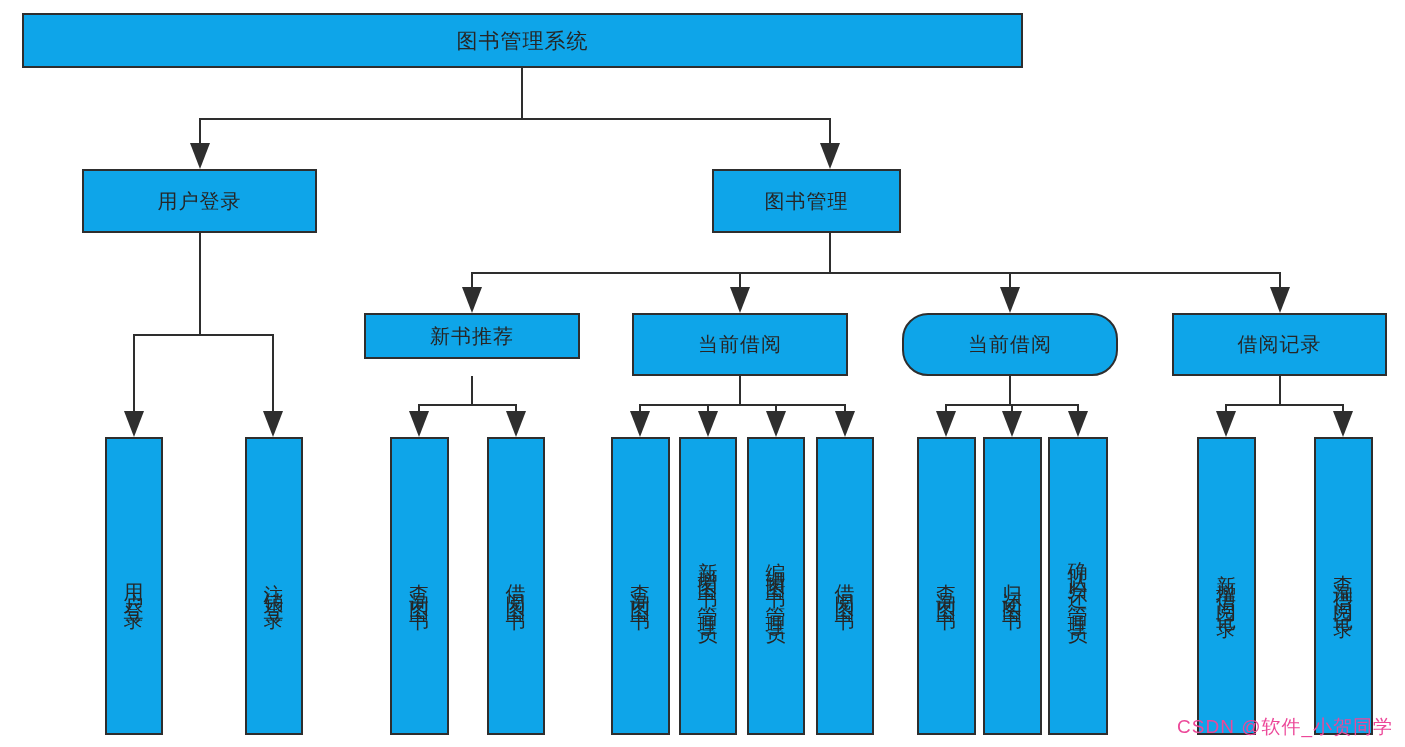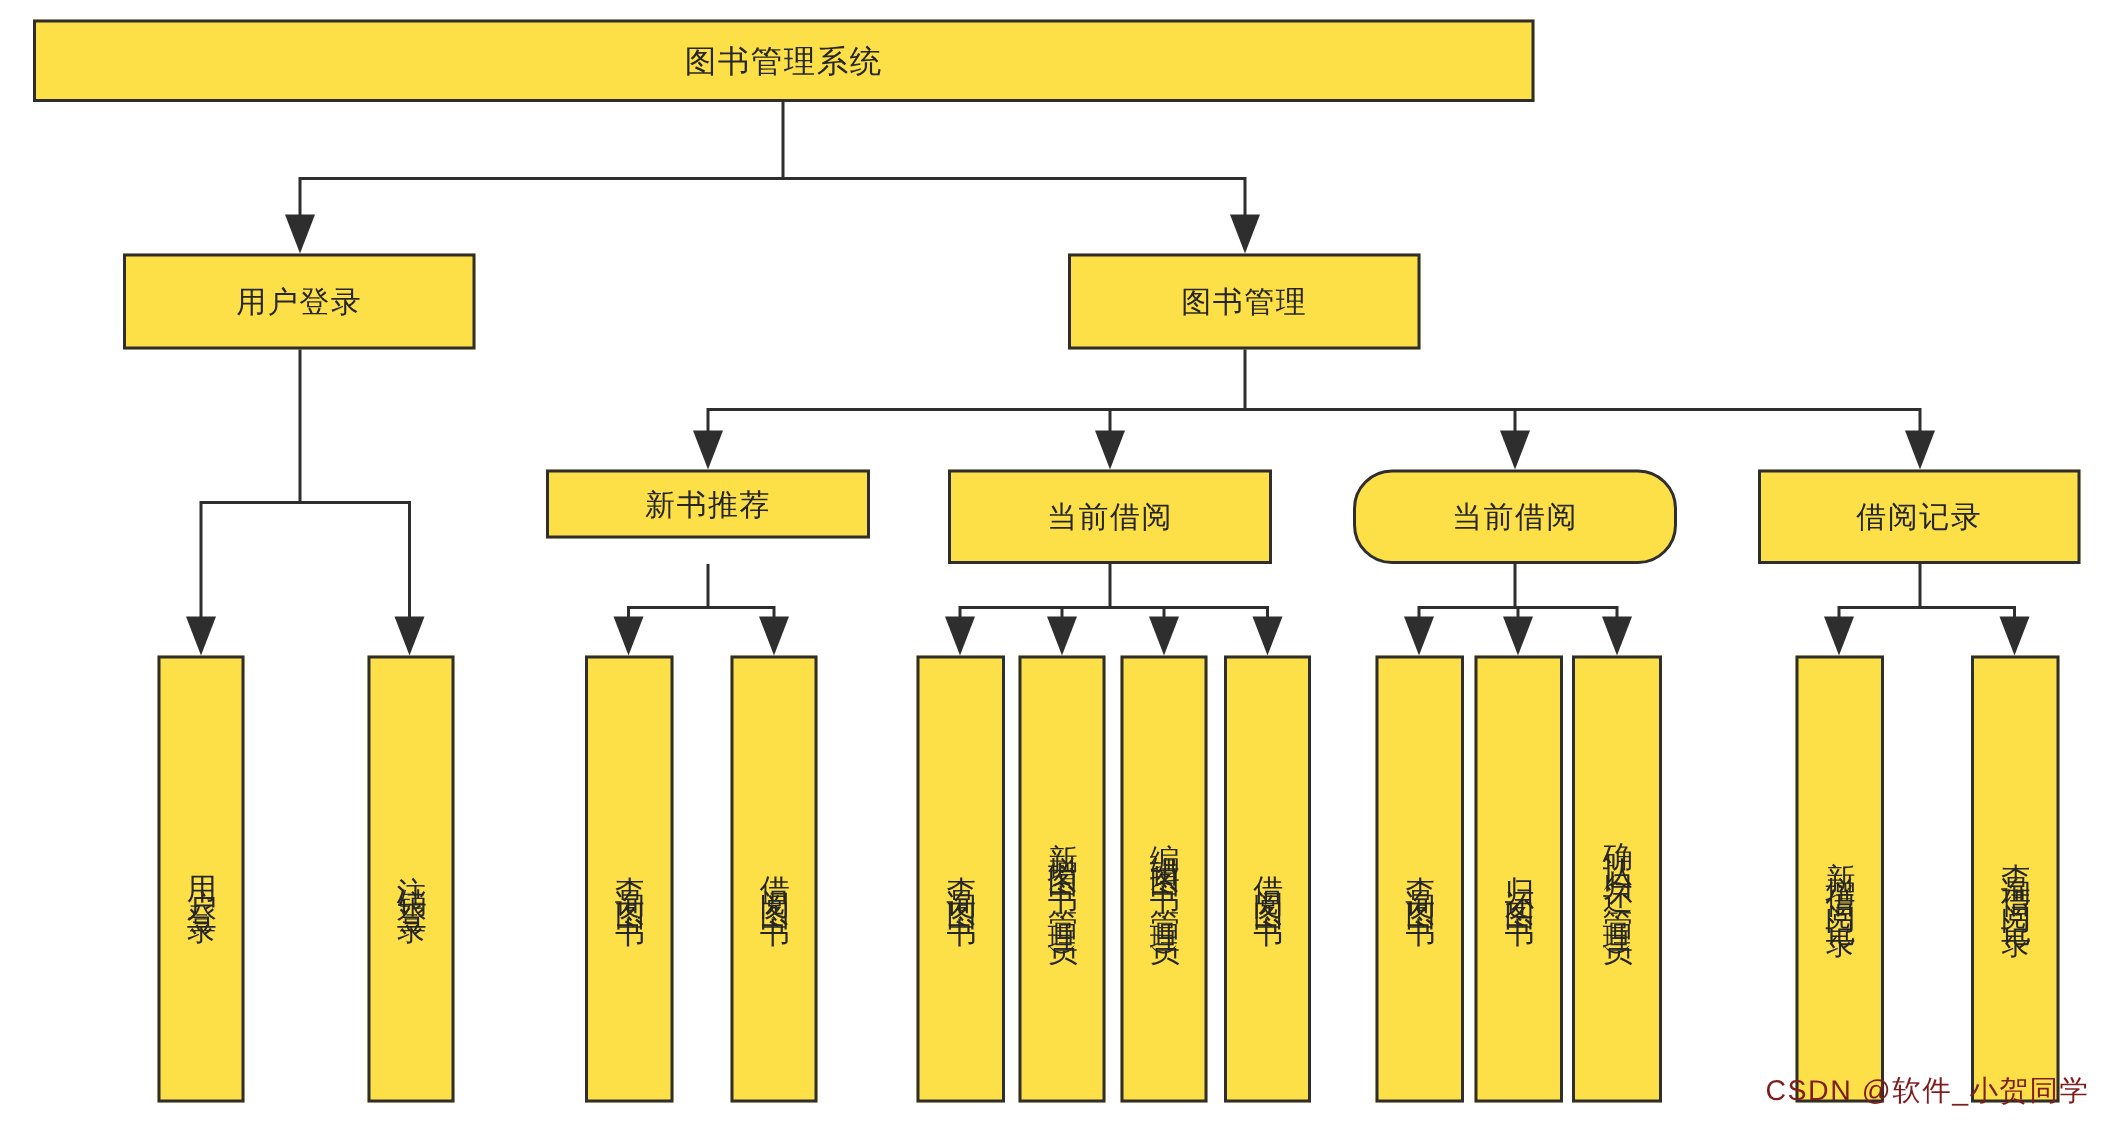--- a/index.html
+++ b/index.html
@@ -10,21 +10,21 @@
   #canvas {
     position: relative;
     width: 1405px; height: 747px;
     background: #ffffff;
     overflow: hidden;
   }
   .box {
     position: absolute;
     box-sizing: border-box;
     border: 2px solid #2e2e2e;
-    background: #fde047;
+    background: #0ea5e9;
     display: flex;
     align-items: center;
     justify-content: center;
     color: #262626;
   }
   .hlabel { font-size: 20px; letter-spacing: 1px; white-space: nowrap; }
   .root-label { font-size: 21px; }
   .vlabel {
     writing-mode: vertical-rl;
     text-orientation: mixed;
@@ -39,39 +39,39 @@
     width: 0; height: 0;
     border-left: 10px solid transparent;
     border-right: 10px solid transparent;
     border-top: 26px solid #2e2e2e;
   }
   .watermark {
     position: absolute;
     right: 12px;
     top: 714px;
     font-size: 19px;
-    color: #7f1d1d;
+    color: #ec4899;
     letter-spacing: 1px;
     white-space: nowrap;
     z-index: 5;
   }
 </style>
 </head>
 <body>
 
 <div id="canvas">
 
   <div class="box" style="left:22px; top:13px; width:1001px; height:55px;">
     <span class="hlabel root-label">图书管理系统</span>
   </div>
 
   <div class="box" style="left:82px; top:169px; width:235px; height:64px;">
     <span class="hlabel">用户登录</span>
   </div>
-  <div class="box" style="left:712px; top:169px; width:235px; height:64px;">
+  <div class="box" style="left:712px; top:169px; width:189px; height:64px;">
     <span class="hlabel">图书管理</span>
   </div>
 
   <div class="box" style="left:364px; top:313px; width:216px; height:46px;">
     <span class="hlabel">新书推荐</span>
   </div>
   <div class="box" style="left:632px; top:313px; width:216px; height:63px;">
     <span class="hlabel">当前借阅</span>
   </div>
   <div class="box" style="left:902px; top:313px; width:216px; height:63px;border-radius:26px;">

